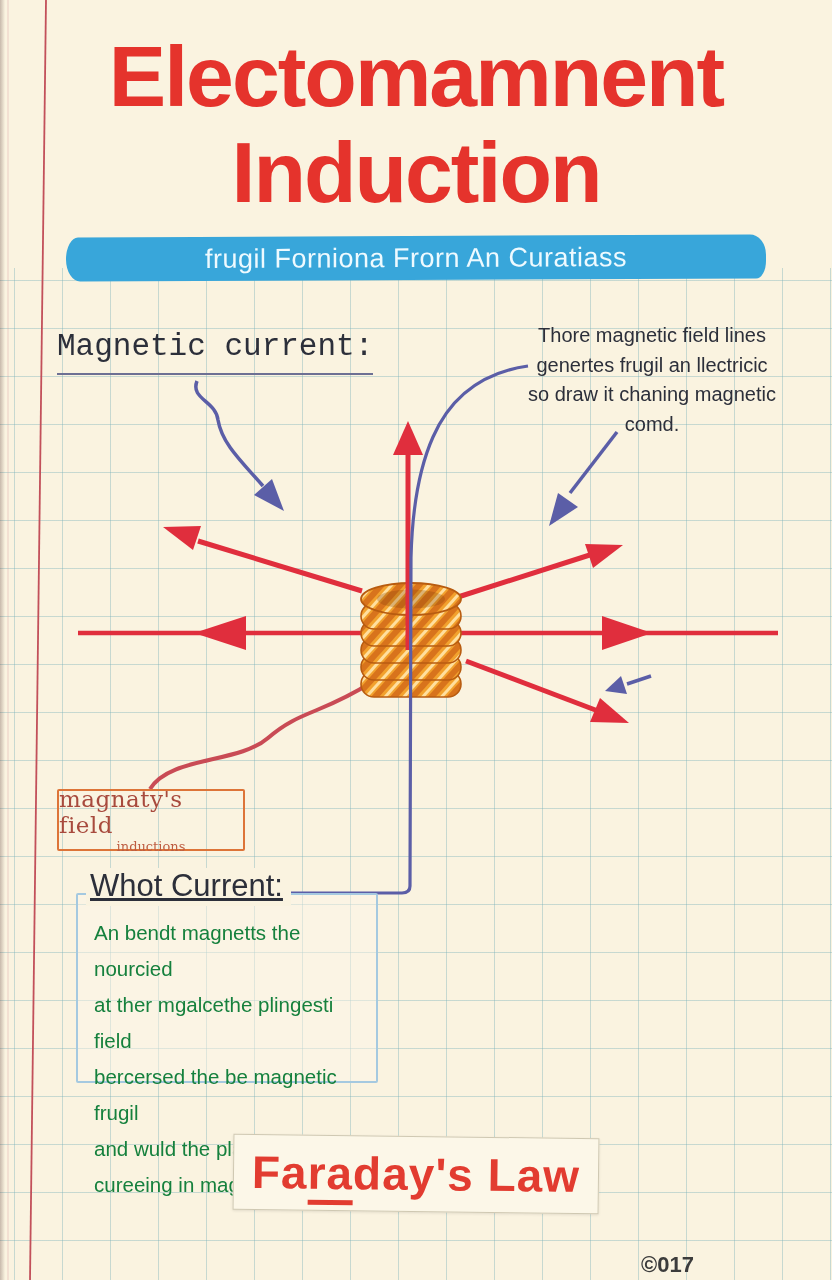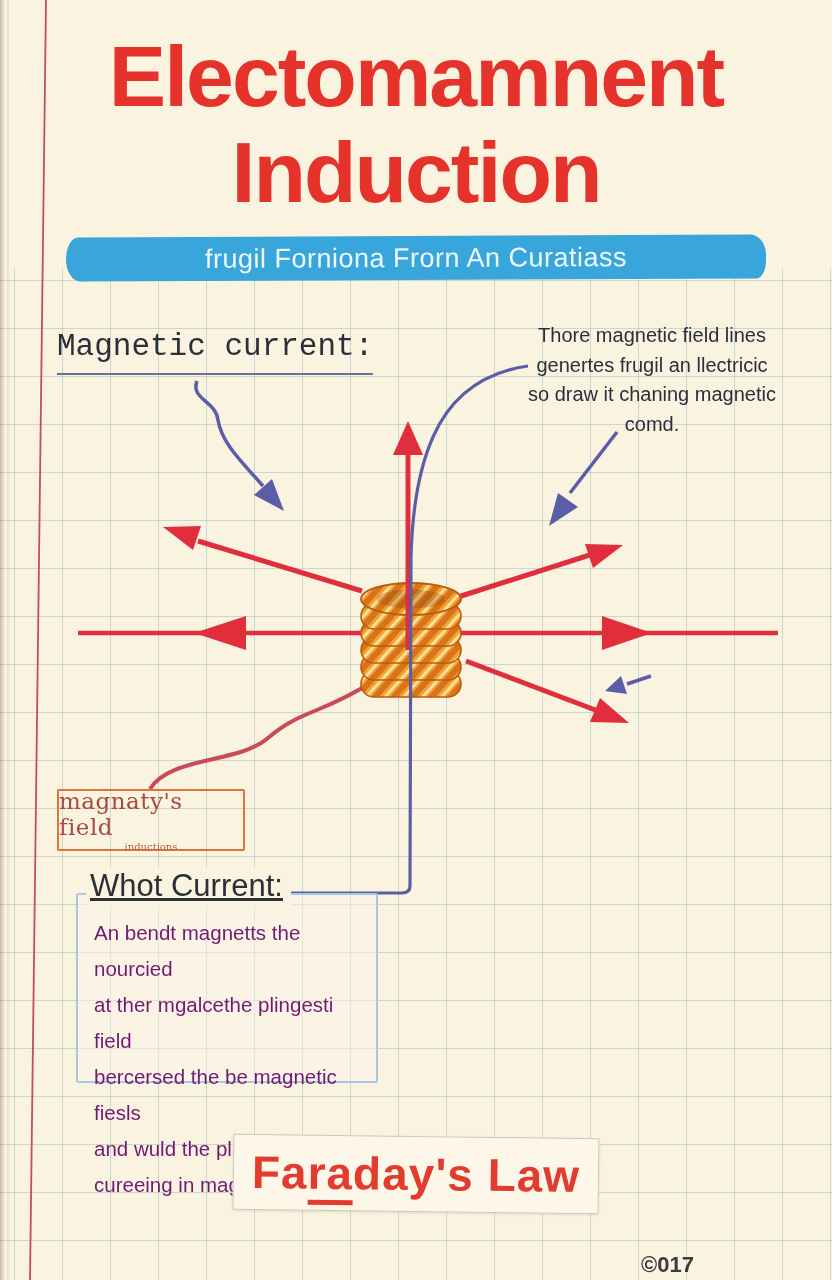--- a/index.html
+++ b/index.html
@@ -40,27 +40,27 @@
     line-height:29.5px;color:var(--ink);}
   .note span{display:block;}
 
   .changing{left:659px;top:648px;font-size:21px;line-height:34px;color:var(--ink);}
   .changing span{display:block;}
 
   .orange-box{left:57px;top:789px;width:184px;height:58px;border:2.5px solid var(--orange-box-border);
     border-radius:2px;display:flex;flex-direction:column;align-items:center;justify-content:center;
     font-family:"DejaVu Serif", serif;}
   .orange-box .l1{font-size:23px;color:var(--orange-box-text);letter-spacing:.5px;}
-  .orange-box .l2{font-size:10px;color:#bd5c41;margin-top:1px;}
+  .orange-box .l2{font-size:13px;color:#bd5c41;margin-top:1px;}
 
   .whot-heading{left:86px;top:868px;font-size:31px;color:var(--ink);z-index:4;
     background:var(--paper);padding:0 8px 2px 4px;text-decoration:underline;}
   .blue-box{left:76px;top:893px;width:298px;height:186px;border:2.5px solid var(--blue-box-border);
     border-radius:2px;background:rgba(252,247,232,.45);}
-  .blue-box .body{padding:20px 10px 0 16px;font-size:20.5px;line-height:36px;color:#701a75;}
+  .blue-box .body{padding:20px 10px 0 16px;font-size:20.5px;line-height:36px;color:#15803d;}
   .blue-box .body span{display:block;}
 
   .faraday{left:233px;top:1136px;width:364px;height:74px;background:var(--faraday-bg);
     border:1.5px solid var(--faraday-border);transform:rotate(.7deg);
     box-shadow:0 1px 3px rgba(0,0,0,.10);display:flex;align-items:center;justify-content:center;}
   .faraday .txt{font-size:46px;font-weight:bold;color:var(--faraday-red);letter-spacing:1px;}
   .faraday .u{border-bottom:5px solid var(--faraday-red);padding-bottom:1px;}
 
   .watermark{left:641px;top:1252px;font-size:22px;font-weight:600;color:var(--watermark);}
 </style>
@@ -147,21 +147,21 @@
     <span class="l1">magnaty's field</span>
     <span class="l2">inductions</span>
   </div>
 
   <div class="layer whot-heading">Whot Current:</div>
 
   <div class="layer blue-box">
     <div class="body">
       <span>An bendt magnetts the nourcied</span>
       <span>at ther mgalcethe plingesti field</span>
-      <span>bercersed the be magnetic fiesls</span>
+      <span>bercersed the be magnetic frugil</span>
       <span>and wuld the placte an lecticc</span>
       <span>cureeing in magnetic fiesls.</span>
     </div>
   </div>
 
   <div class="layer faraday">
     <div class="txt"><span>Fa</span><span class="u">ra</span><span>day's Law</span></div>
   </div>
 
   <div class="layer watermark">©017 faarsiched.com</div>

